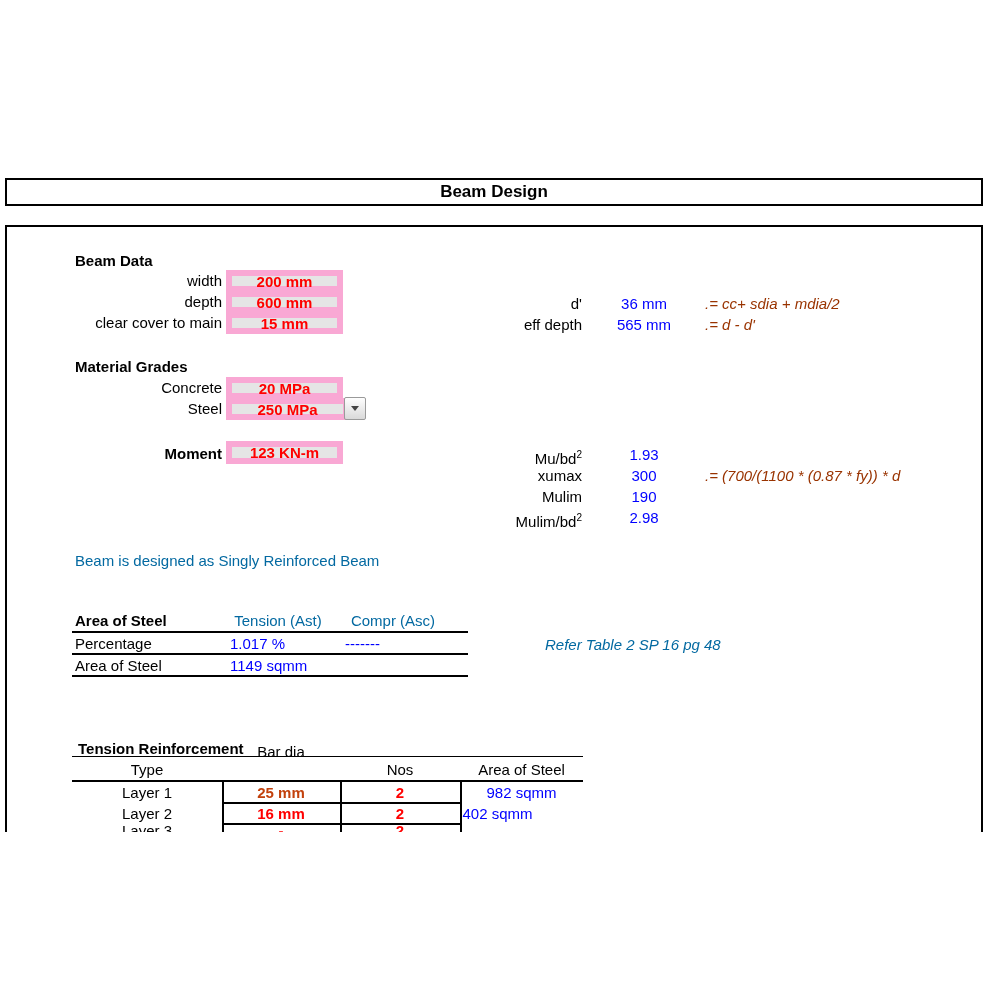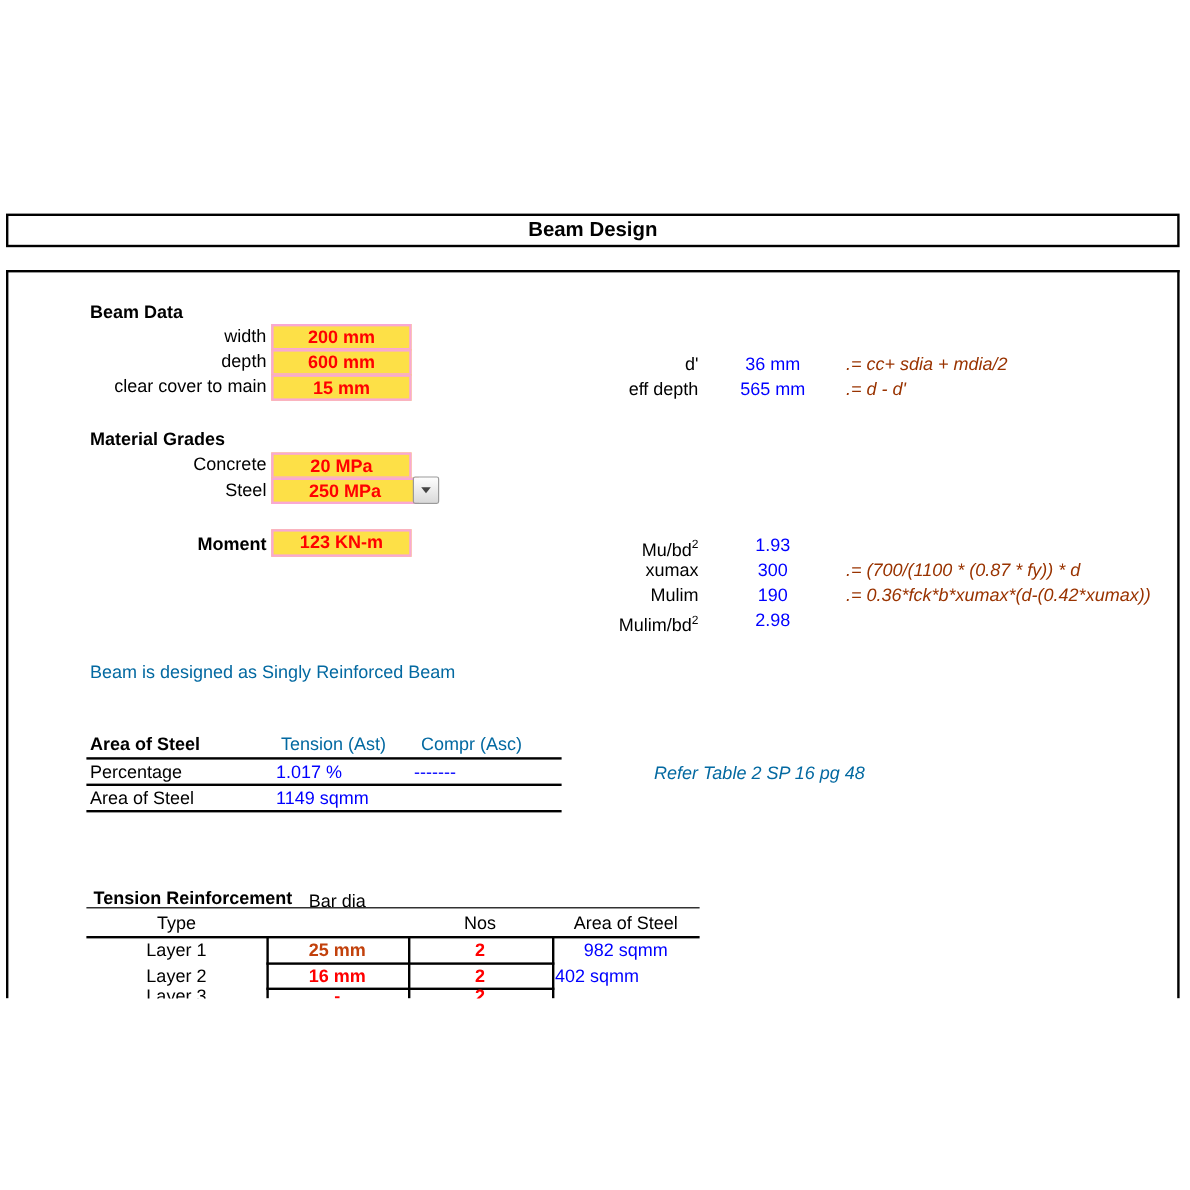--- a/index.html
+++ b/index.html
@@ -7,21 +7,21 @@
         font-family:"Liberation Sans","DejaVu Sans",sans-serif;font-size:15px;color:#000;overflow:hidden;}
   .clip{position:absolute;left:0;top:0;width:992px;height:832px;overflow:hidden;}
   .abs{position:absolute;}
   .bold{font-weight:bold;}
   .right{text-align:right;}
   .center{text-align:center;}
   .row{line-height:21px;height:21px;}
   .titlebox{left:5px;top:178px;width:978px;height:28px;border:2px solid #000;box-sizing:border-box;
             display:flex;align-items:center;justify-content:center;font-size:17px;font-weight:bold;}
   .mainpanel{left:5px;top:225px;width:978px;height:607px;border:2px solid #000;border-bottom:none;box-sizing:border-box;}
-  .inputbox{border:2px solid #f9a8d4;box-sizing:border-box;background:#fde047;color:#f00;font-weight:bold;
+  .inputbox{border:6px solid #f9a8d4;box-sizing:border-box;background:#e5e5e5;color:#f00;font-weight:bold;
             display:flex;align-items:center;justify-content:center;}
   .blue{color:#0000ff;}
   .green{color:#0369a1;}
   .formula{color:#993300;font-style:italic;white-space:nowrap;}
   .hline{background:#000;}
   .vline{background:#000;}
   sup{font-size:10px;}
   .dropbtn{left:344px;top:397px;width:22px;height:23px;box-sizing:border-box;border:1px solid #9a9a9a;border-radius:2px;
            background:linear-gradient(#fefefe,#d9d9d9);display:flex;align-items:center;justify-content:center;cursor:default;}
   .arrow{width:0;height:0;border-left:4px solid transparent;border-right:4px solid transparent;border-top:5px solid #444;}
@@ -75,21 +75,20 @@
 
     <div class="abs right row" style="left:460px;top:444px;width:122px;"><span>Mu/bd</span><sup>2</sup></div>
     <div class="abs center row blue" style="left:598px;top:444px;width:92px;">1.93</div>
 
     <div class="abs right row" style="left:460px;top:465px;width:122px;">xumax</div>
     <div class="abs center row blue" style="left:598px;top:465px;width:92px;">300</div>
     <div class="abs row formula" style="left:705px;top:465px;">.= (700/(1100 * (0.87 * fy)) * d</div>
 
     <div class="abs right row" style="left:460px;top:486px;width:122px;">Mulim</div>
     <div class="abs center row blue" style="left:598px;top:486px;width:92px;">190</div>
-    <div class="abs row formula" style="left:705px;top:486px;">.= 0.36*fck*b*xumax*(d-(0.42*xumax))</div>
 
     <div class="abs right row" style="left:460px;top:507px;width:122px;"><span>Mulim/bd</span><sup>2</sup></div>
     <div class="abs center row blue" style="left:598px;top:507px;width:92px;">2.98</div>
 
     <div class="abs row green" style="left:75px;top:550px;">Beam is designed as Singly Reinforced Beam</div>
 
     <div class="abs bold row" style="left:75px;top:610px;">Area of Steel</div>
     <div class="abs center row green" style="left:218px;top:610px;width:120px;">Tension (Ast)</div>
     <div class="abs center row green" style="left:333px;top:610px;width:120px;">Compr (Asc)</div>
     <div class="abs hline" style="left:72px;top:631px;width:396px;height:2px;"></div>

